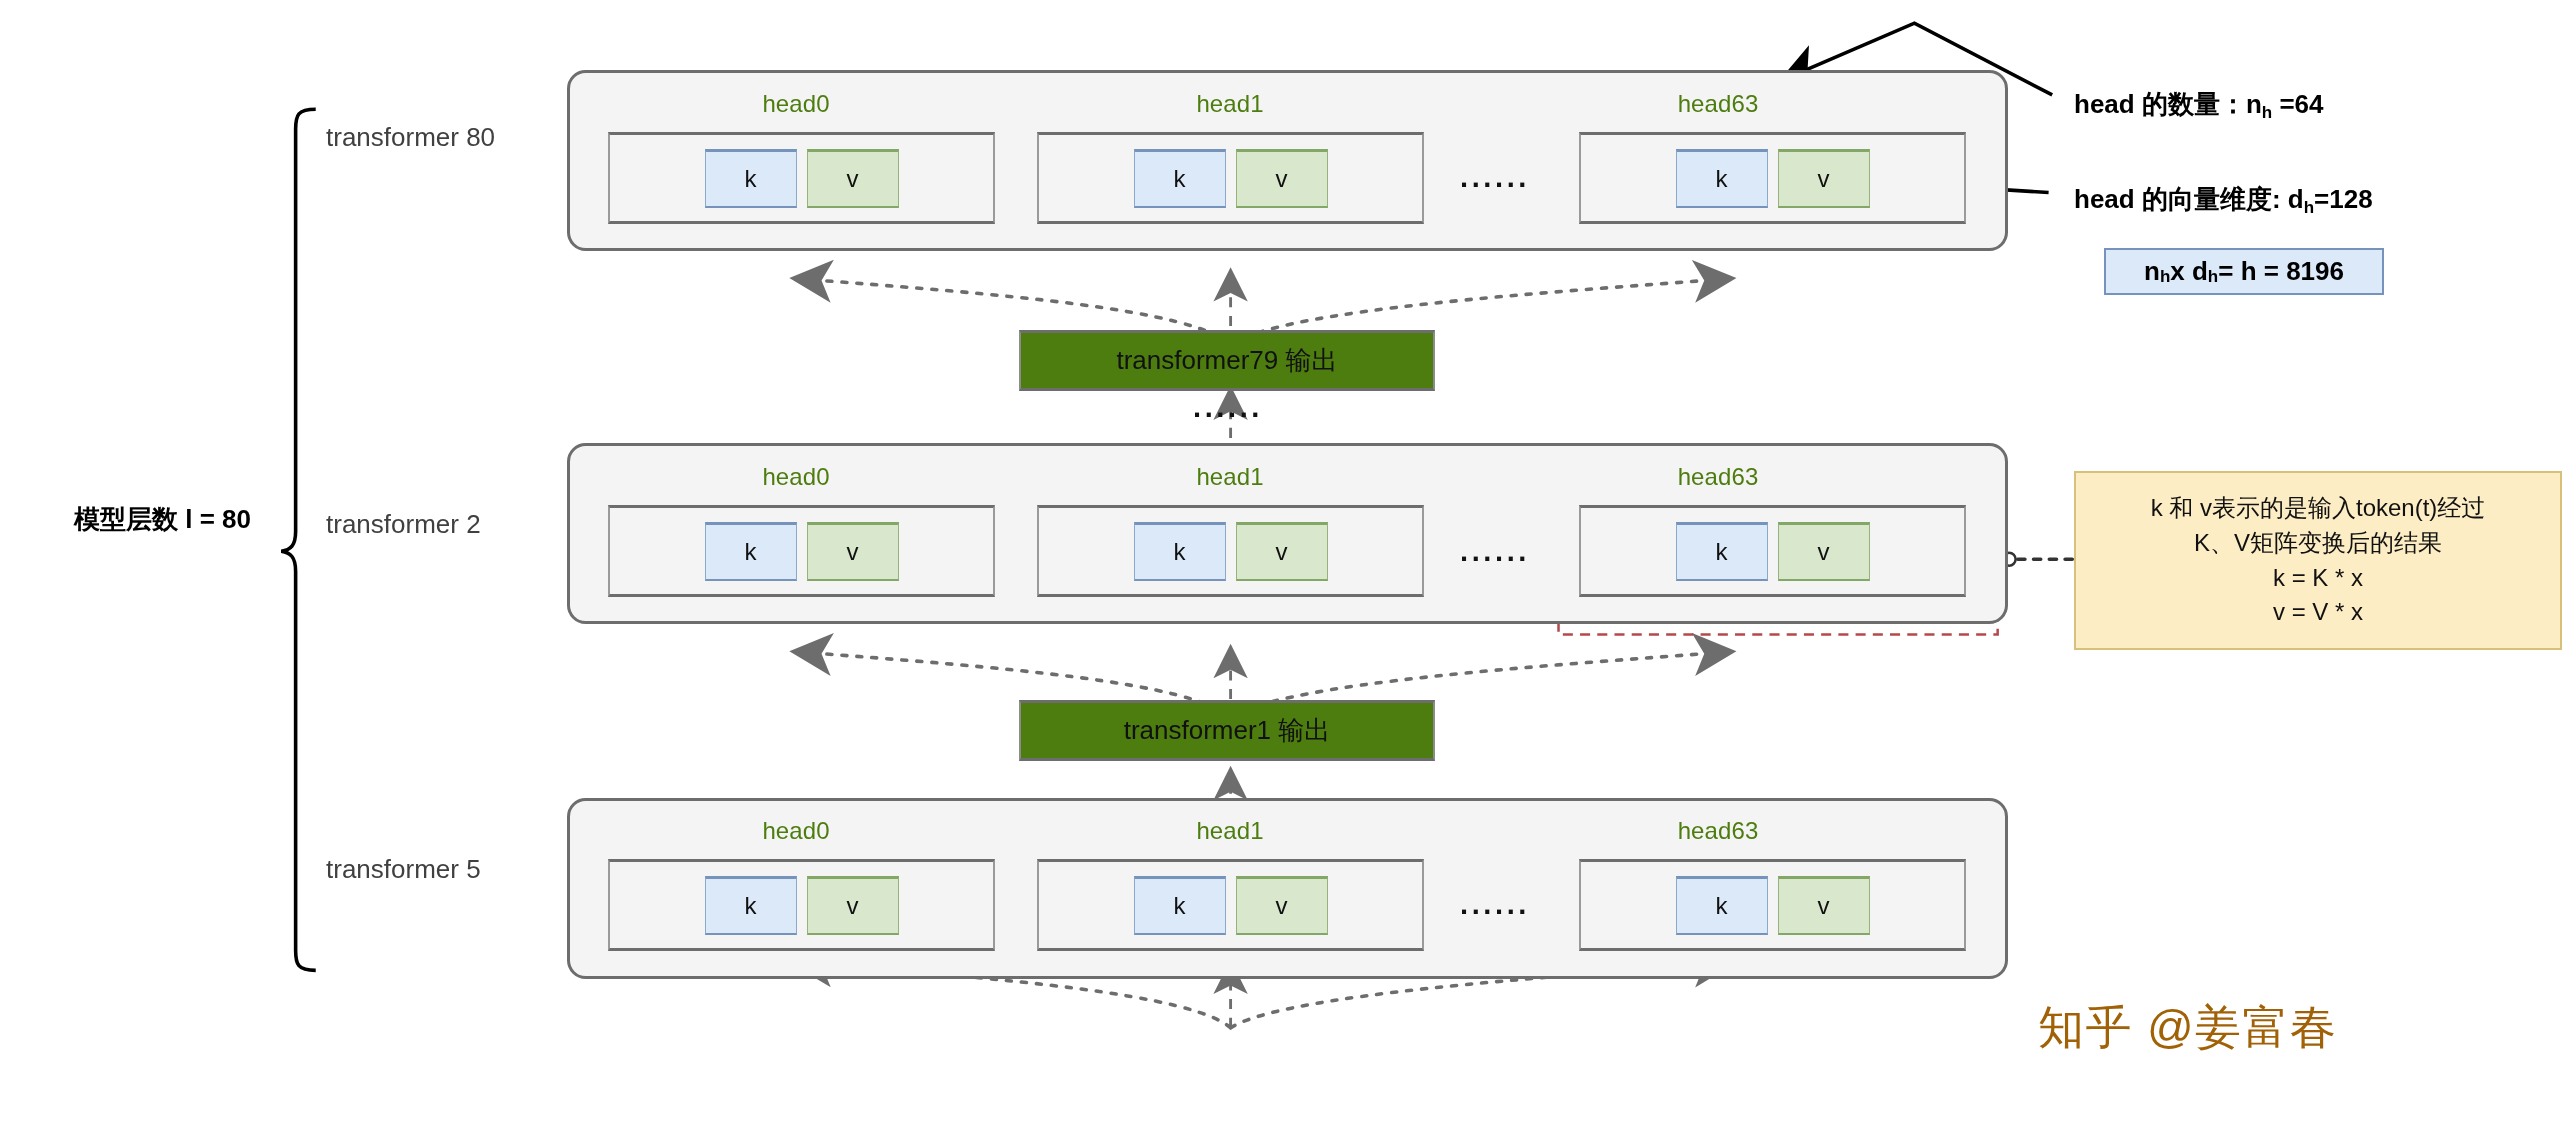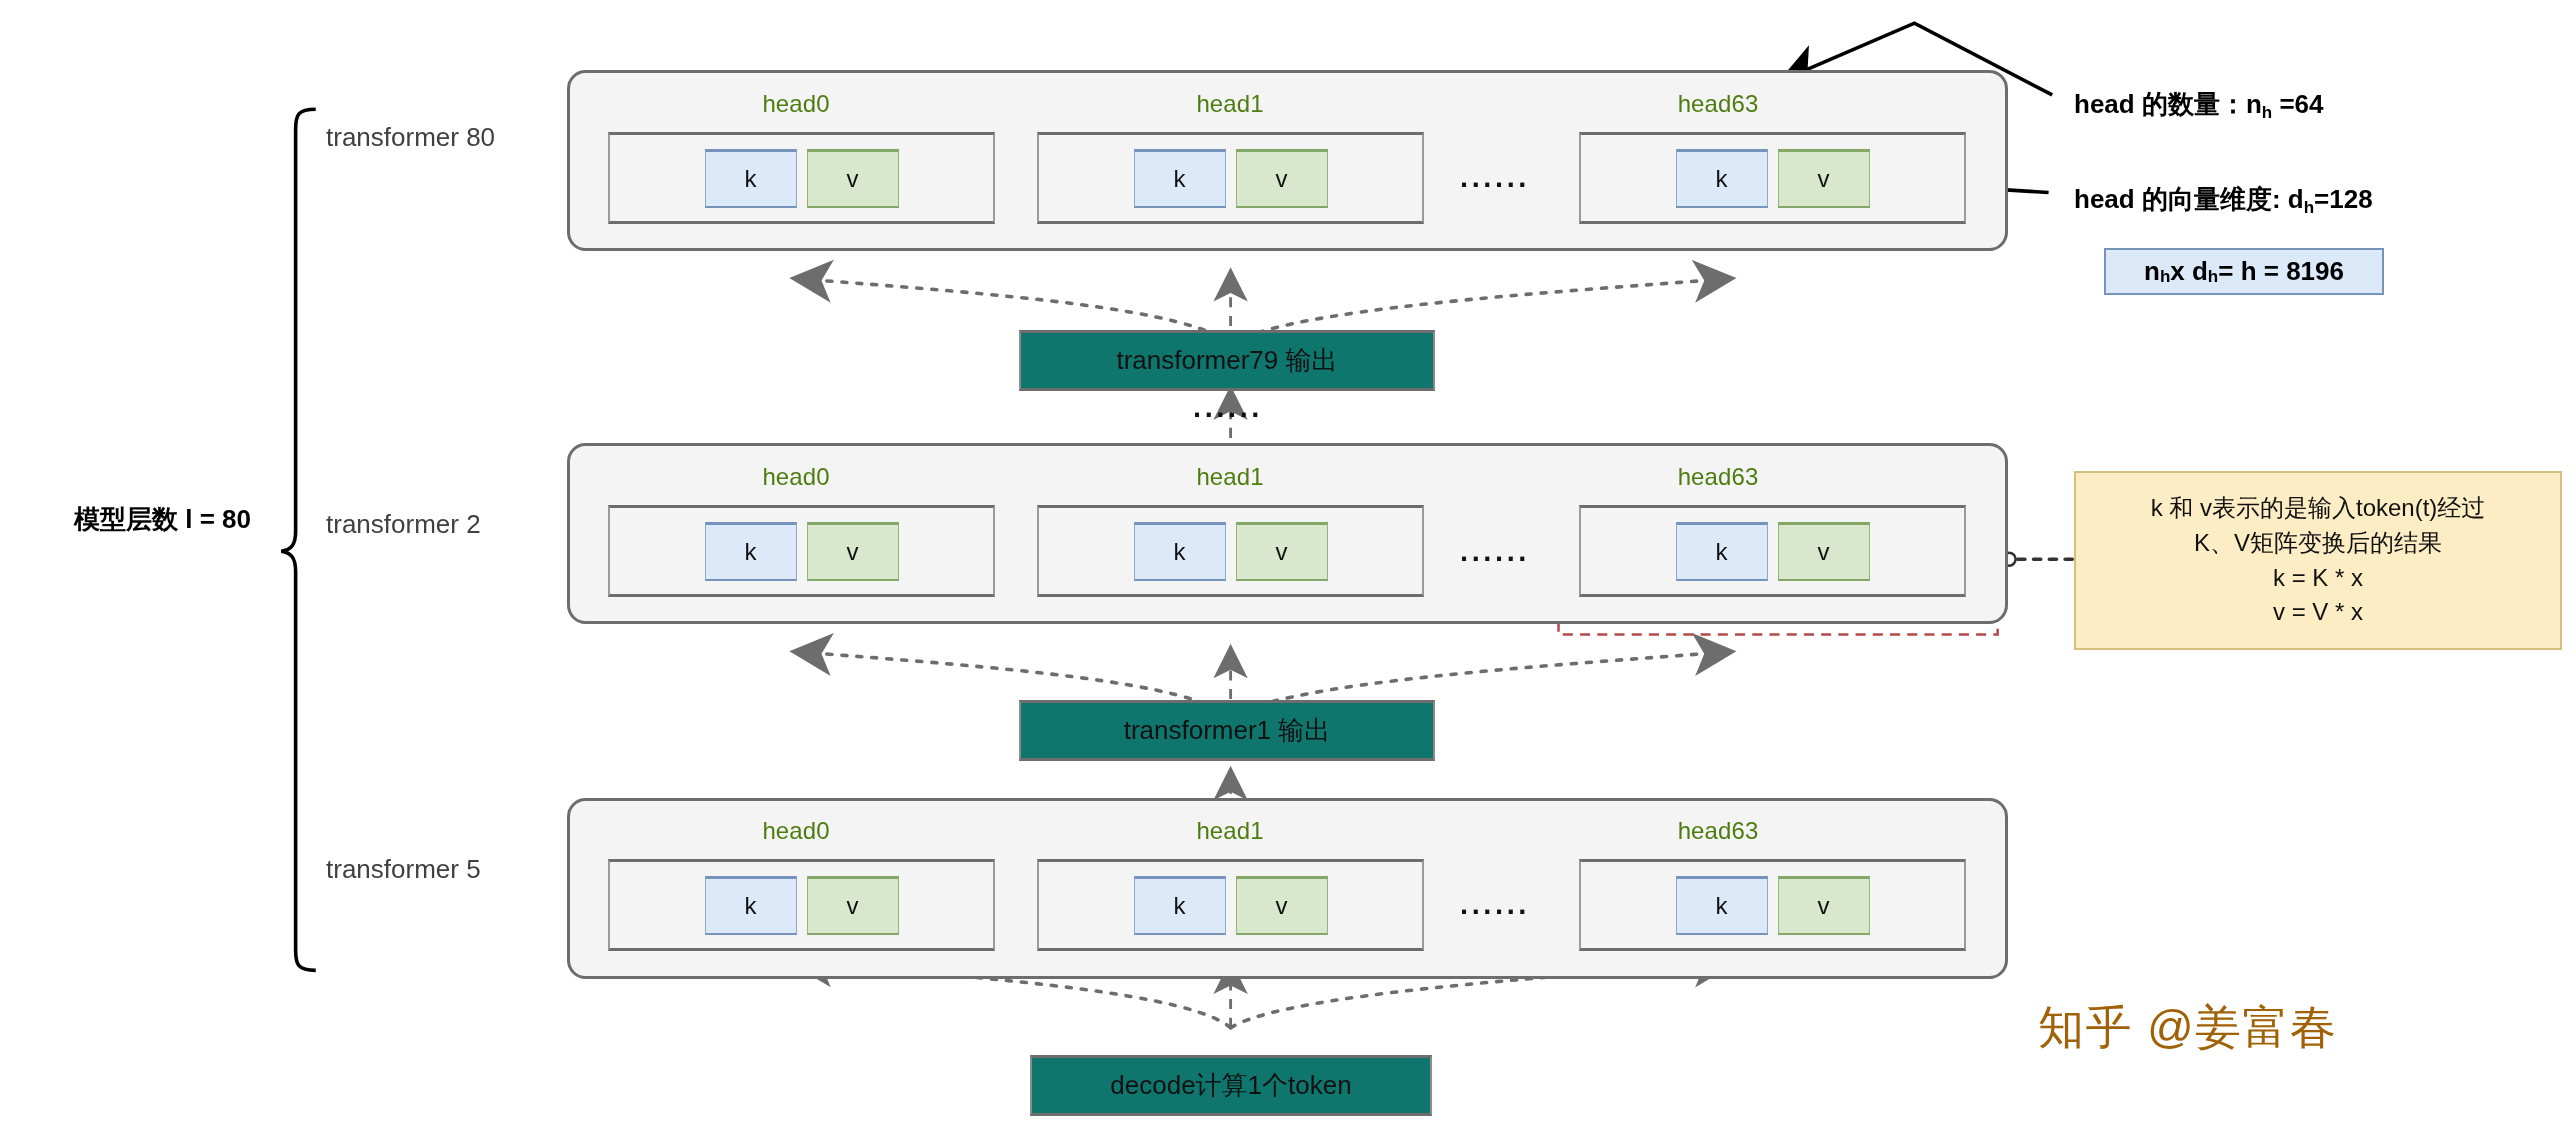--- a/index.html
+++ b/index.html
@@ -80,21 +80,21 @@
     font-size: 29px;
     font-weight: bold;
     letter-spacing: 3.6px;
     color: #111;
     white-space: nowrap;
   }
 
   
   .msg-box {
     position: absolute;
-    background: #0f766e;
+    background: #4d7c0f;
     border: 2.2px solid #8c8c8c;
     border-top: 3.6px solid #6d6d6d;
     border-bottom: 3.6px solid #6d6d6d;
     box-sizing: border-box;
     display: flex;
     align-items: center;
     justify-content: center;
     font-size: 26px;
     color: #111;
     white-space: nowrap;
@@ -322,21 +322,20 @@
   </div>
 
   <div class="ellipsis-h" style="left:1460px; top:888px;">......</div>
 
   <div class="head-label" style="left:1589px; top:817px; width:258px;">head63</div>
   <div class="head-box" style="left:1579px; top:859px; width:387px; height:92px;">
     <span class="kv k">k</span>
     <span class="kv v">v</span>
   </div>
 
-  <div class="msg-box" style="left:1030px; top:1055px; width:402px; height:61px;">decode计算1个token</div>
 
   <div class="anno" style="left:2074px; top:79px;">
     <span>head 的数量：n</span><sub>h</sub><span> =64</span>
   </div>
 
   <div class="anno" style="left:2074px; top:174px;">
     <span>head 的向量维度: d</span><sub>h</sub><span>=128</span>
   </div>
 
   <div class="formula-box" style="left:2104px; top:248px; width:280px; height:47px;">

